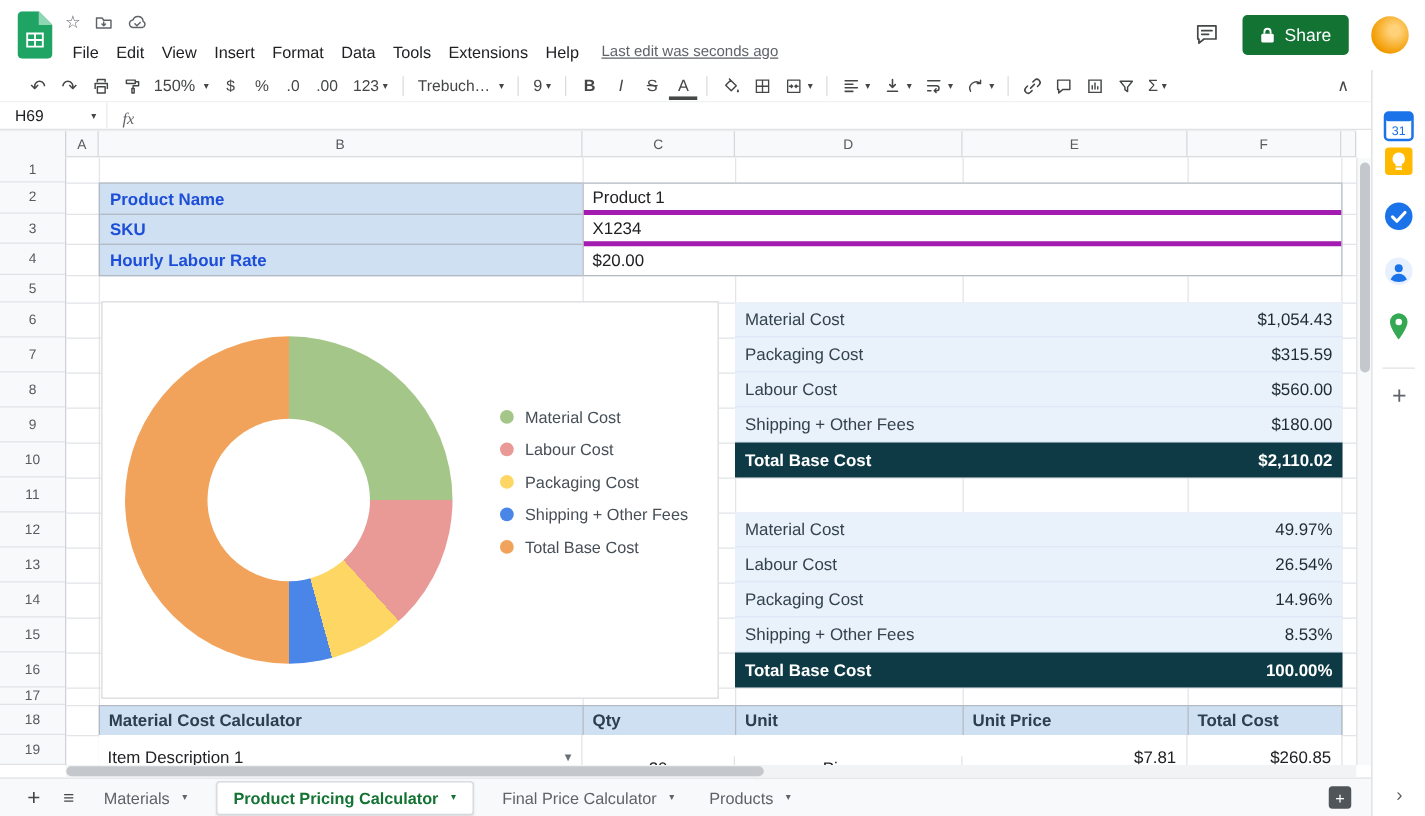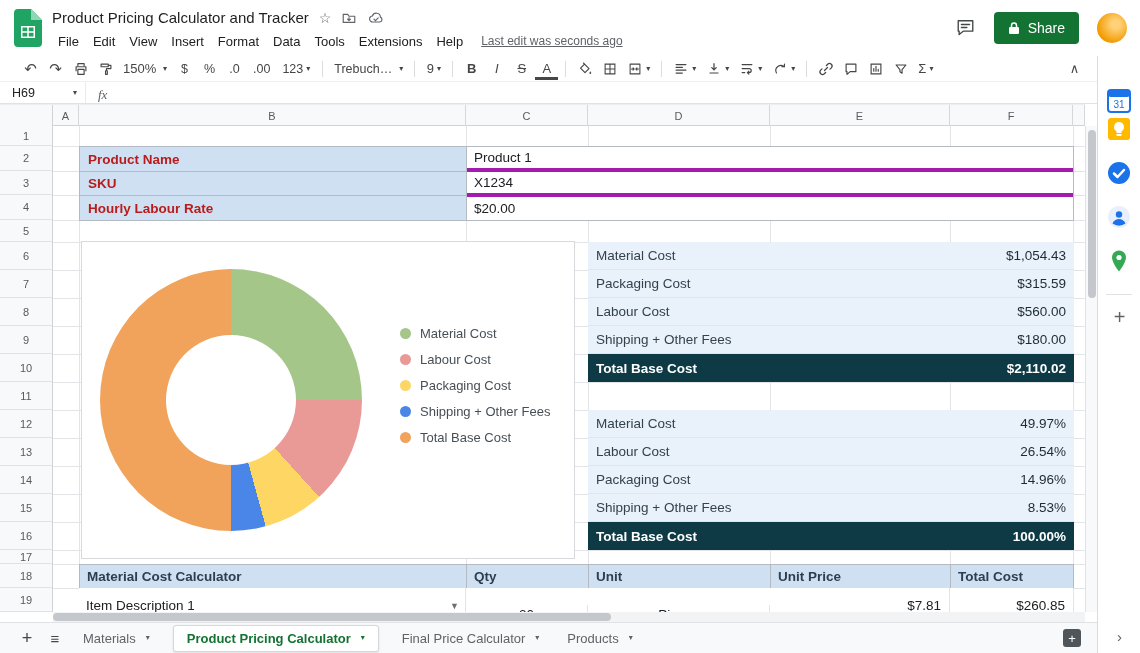--- a/index.html
+++ b/index.html
@@ -48,21 +48,21 @@
   .corner { position:absolute; left:0; top:0; width:53px; height:21px; background:#f8f9fa; border-right:1px solid #cfd2d6; }
   .colh { position:absolute; top:0; height:21px; border-right:1px solid #d5d8db; display:flex; align-items:center; justify-content:center; font-size:11px; color:#575b5f; }
 
   
   .grid { position:absolute; top:126px; left:0; width:1097px; height:486px; background:#fff; overflow:hidden; }
   .rowhdr { position:absolute; left:0; top:0; width:53px; height:486px; background:#f8f9fa; border-right:1px solid #cfd2d6; z-index:3; display:flex; flex-direction:column; }
   .rowh { border-bottom:1px solid #e0e3e6; display:flex; align-items:center; justify-content:center; font-size:11px; color:#575b5f; flex:none; }
   .hline { position:absolute; left:53px; width:1032px; height:1px; background:#e2e4e7; }
   .vline { position:absolute; top:0; width:1px; height:486px; background:#e2e4e7; }
 
-  .ilabel { position:absolute; left:79px; width:388px; background:#cfe0f3; border:1px solid #b3bac1; font-weight:700; color:#b91c1c; font-size:13.5px; display:flex; align-items:center; padding-left:8px; z-index:1; }
+  .ilabel { position:absolute; left:79px; width:388px; background:#cfe0f3; border:1px solid #b3bac1; font-weight:700; color:#1d4ed8; font-size:13.5px; display:flex; align-items:center; padding-left:8px; z-index:1; }
   .ivalues { position:absolute; left:466px; top:20px; width:608px; height:75px; background:#fff; border:1px solid #b3bac1; z-index:1; }
   .ival { height:25px; border-bottom:4px solid #a21caf; display:flex; align-items:center; padding-left:7px; font-size:13.5px; color:#202124; }
   .ival.last { border-bottom:none; height:23px; }
 
   .ttable { position:absolute; left:588px; width:486px; z-index:1; font-size:13.5px; }
   .trow { display:flex; height:28px; background:#e9f1fb; border-bottom:1px solid #d9e6f5; align-items:center; color:#33424d; }
   .trow .lbl { flex:1; padding-left:8px; }
   .trow .val { width:123px; text-align:right; padding-right:8px; color:#1d2b33; }
   .trow.total { background:#0e3a46; border-bottom:none; font-weight:700; }
   .trow.total .lbl, .trow.total .val { color:#fff; }
@@ -115,21 +115,20 @@
   <div class="header">
     <div class="logo">
       <svg width="28" height="38" viewBox="0 0 28 38">
         <path d="M17 0H4a4 4 0 0 0-4 4v30a4 4 0 0 0 4 4h20a4 4 0 0 0 4-4V11L17 0z" fill="#20a464"></path>
         <path d="M17 0v11h11z" fill="#8fd6b4"></path>
         <path d="M7.75 17.75h12.5v10.5H7.75z M7.75 23h12.5 M14 17.75v10.5" stroke="#fff" stroke-width="1.5" fill="none"></path>
       </svg>
     </div>
     <div class="title-wrap">
       <div class="title-row">
-        <span>Product Pricing Calculator and Tracker</span>
         <span class="doc-ico">☆</span>
         <span class="doc-ico">
           <svg width="16" height="16" viewBox="0 0 18 18">
               <path d="M2.5 5h5l1.5 2h6.5v7h-13z M9 8.5v3.4 m-1.6-1.6L9 11.9l1.6-1.6" fill="none" stroke="#5f6368" stroke-width="1.3" stroke-linecap="round" stroke-linejoin="round"></path>
             </svg>
         </span>
         <span class="doc-ico">
           <svg width="17" height="16" viewBox="0 0 18 18">
               <path d="M6 13.5a3.4 3.4 0 0 1-.5-6.8A4.7 4.7 0 0 1 14.6 8 2.9 2.9 0 0 1 13.8 13.5z M7.3 10.2l1.7 1.7 3-3" fill="none" stroke="#5f6368" stroke-width="1.3" stroke-linecap="round" stroke-linejoin="round"></path>
             </svg>

